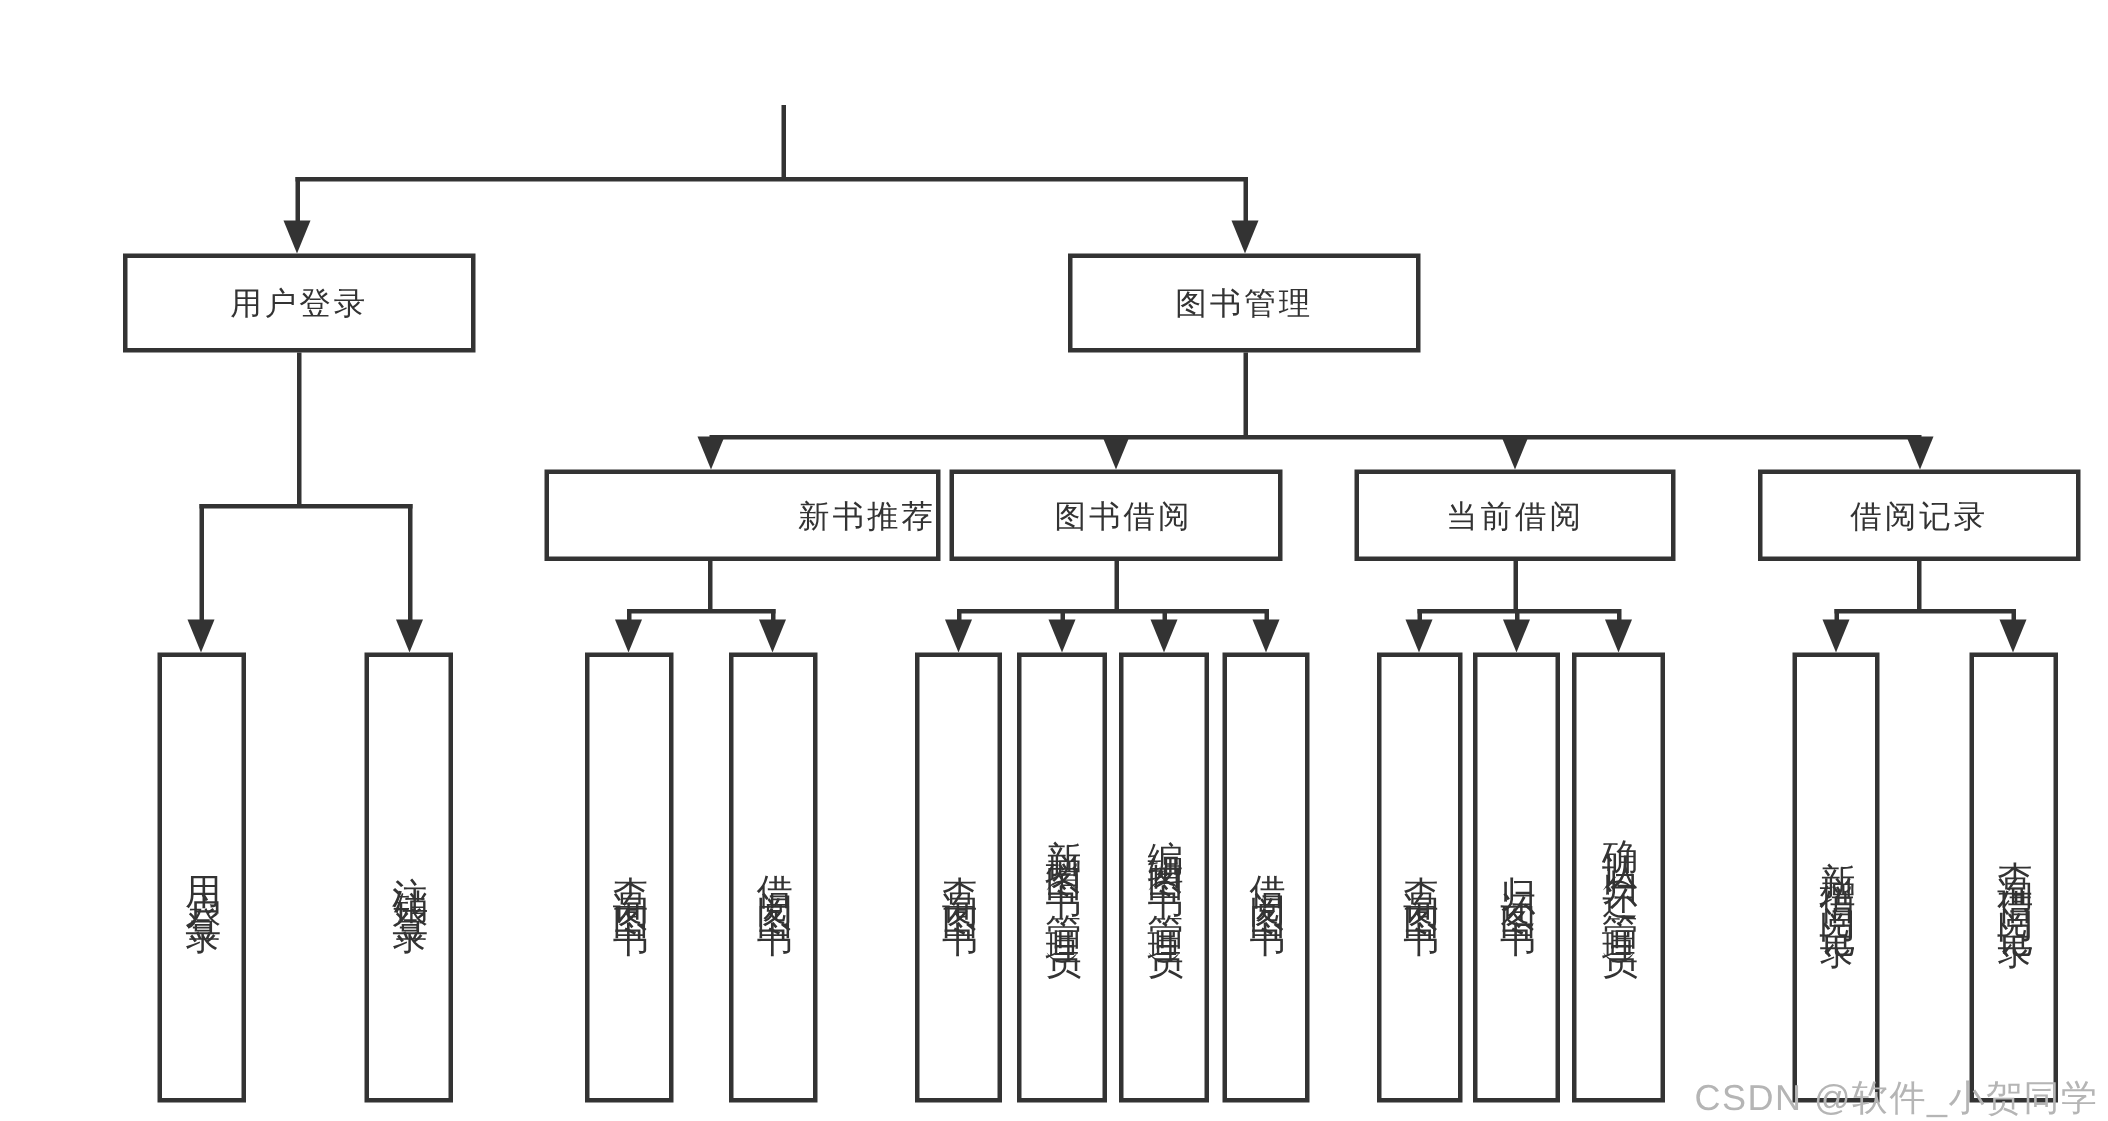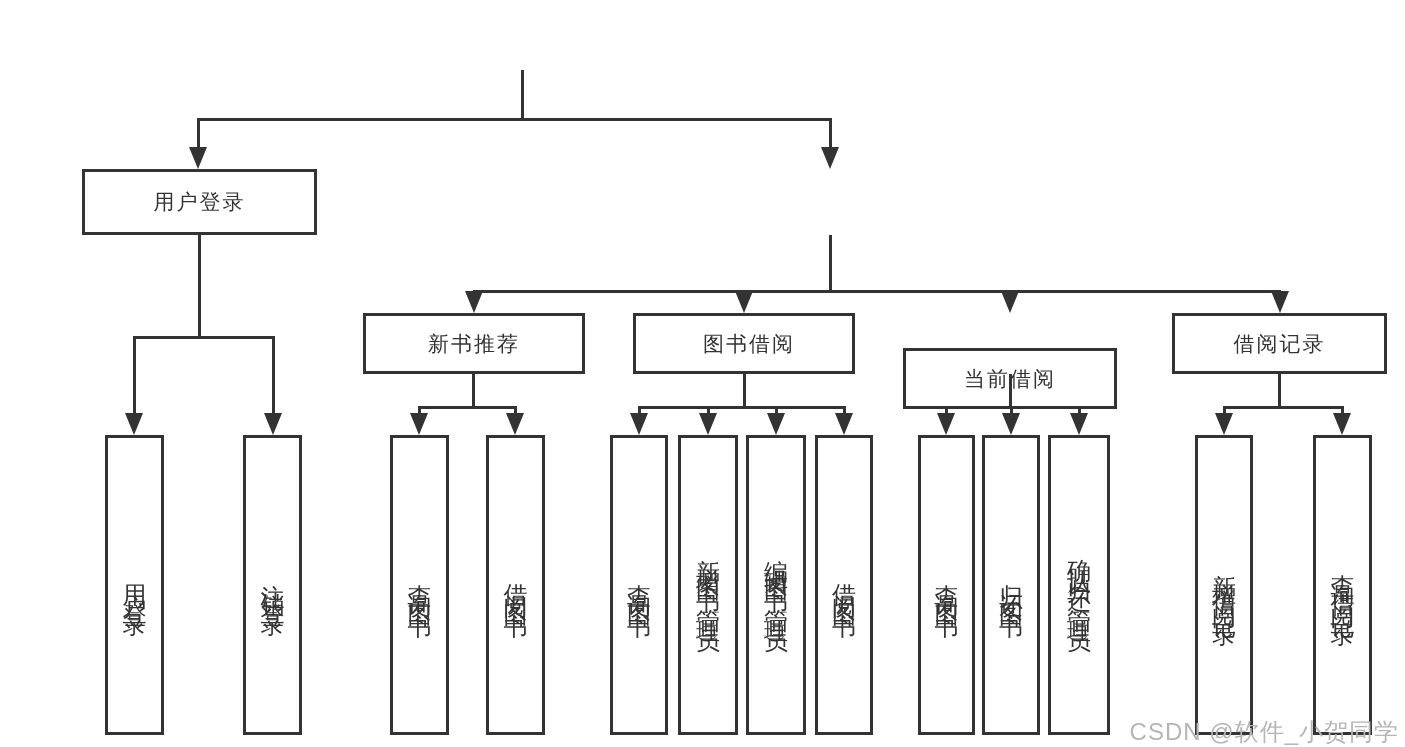--- a/index.html
+++ b/index.html
@@ -60,42 +60,45 @@
   <div class="v" style="left:521px;top:70px;height:50px;"></div>
   <div class="h" style="left:197px;top:118px;width:635px;"></div>
   <div class="v" style="left:197px;top:118px;height:32px;"></div>
   <div class="a" style="left:189px;top:147px;"></div>
   <div class="v" style="left:829px;top:118px;height:32px;"></div>
   <div class="a" style="left:821px;top:147px;"></div>
 
   <div class="box" style="left:82px;top:169px;width:235px;height:66px;">
     <span>用户登录</span>
   </div>
+  <div class="box" style="left:712px;top:169px;width:235px;height:66px;">
+    <span>图书管理</span>
+  </div>
 
   <div class="v" style="left:198px;top:235px;height:103px;"></div>
   <div class="h" style="left:133px;top:336px;width:142px;"></div>
   <div class="v" style="left:133px;top:336px;height:80px;"></div>
   <div class="a" style="left:125px;top:413px;"></div>
   <div class="v" style="left:272px;top:336px;height:80px;"></div>
   <div class="a" style="left:264px;top:413px;"></div>
 
   <div class="v" style="left:829px;top:235px;height:57px;"></div>
   <div class="h" style="left:473px;top:290px;width:808px;"></div>
   <div class="a" style="left:465px;top:291px;"></div>
   <div class="a" style="left:735px;top:291px;"></div>
   <div class="a" style="left:1001px;top:291px;"></div>
   <div class="a" style="left:1271px;top:291px;"></div>
 
-  <div class="box" style="left:363px;top:313px;width:222px;height:61px;">
+  <div class="box" style="left:363px;top:313px;width:264px;height:61px;justify-content:flex-end;">
     <span>新书推荐</span>
   </div>
   <div class="box" style="left:633px;top:313px;width:222px;height:61px;padding-left:10px;">
     <span>图书借阅</span>
   </div>
-  <div class="box" style="left:903px;top:313px;width:214px;height:61px;margin-top:35px;">
+  <div class="box" style="left:903px;top:313px;width:214px;height:61px;">
     <span>当前借阅</span>
   </div>
   <div class="box" style="left:1172px;top:313px;width:215px;height:61px;">
     <span>借阅记录</span>
   </div>
 
   <div class="v" style="left:472px;top:374px;height:34px;"></div>
   <div class="h" style="left:418px;top:406px;width:99px;"></div>
   <div class="v" style="left:418px;top:406px;height:10px;"></div>
   <div class="a" style="left:410px;top:413px;"></div>

